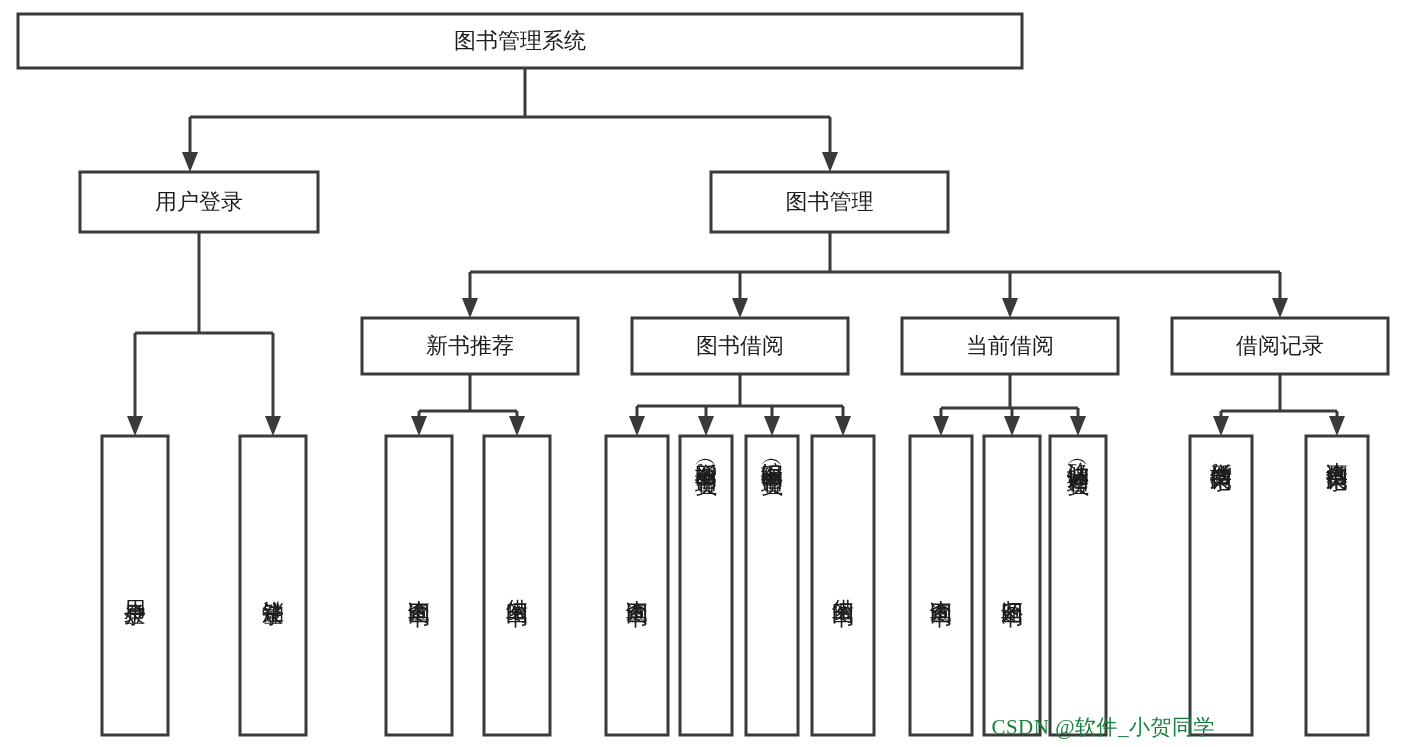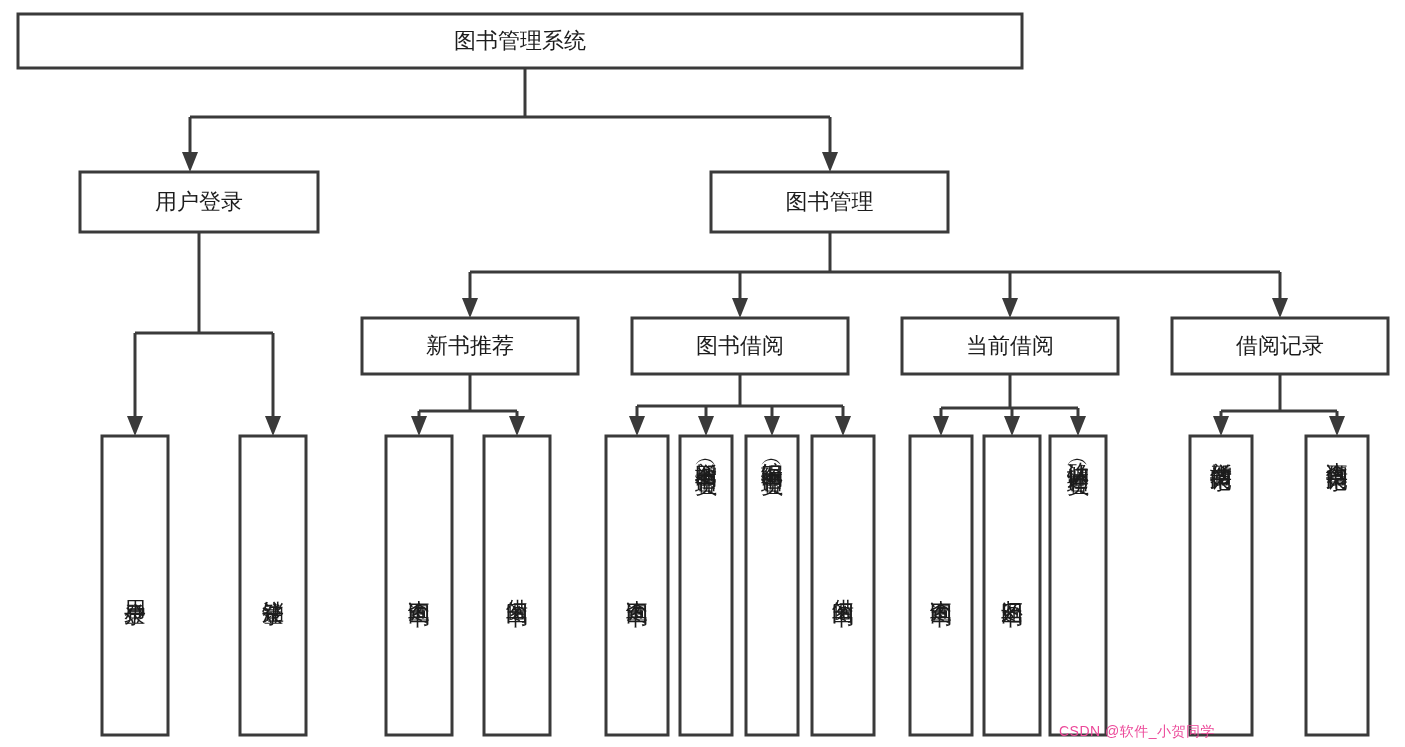--- a/index.html
+++ b/index.html
@@ -59,23 +59,23 @@
     letter-spacing: 2px;
     line-height: 1;
     white-space: nowrap;
     pointer-events: none;
     text-align: start;
   }
   .watermark {
     position: absolute;
     right: 8px;
     bottom: 6px;
-    font-family: Liberation Sans, sans-serif;
-    font-size: 14px;
-    color: #ec4899;
+    font-family: Liberation Serif, serif;
+    font-size: 21px;
+    color: #15803d;
     white-space: nowrap;
     letter-spacing: 0.5px;
   }
 </style>
 </head>
 <body>
 
 <div id="diagram-root">
 
   <svg class="tree-canvas" viewBox="0 0 1405 747">

